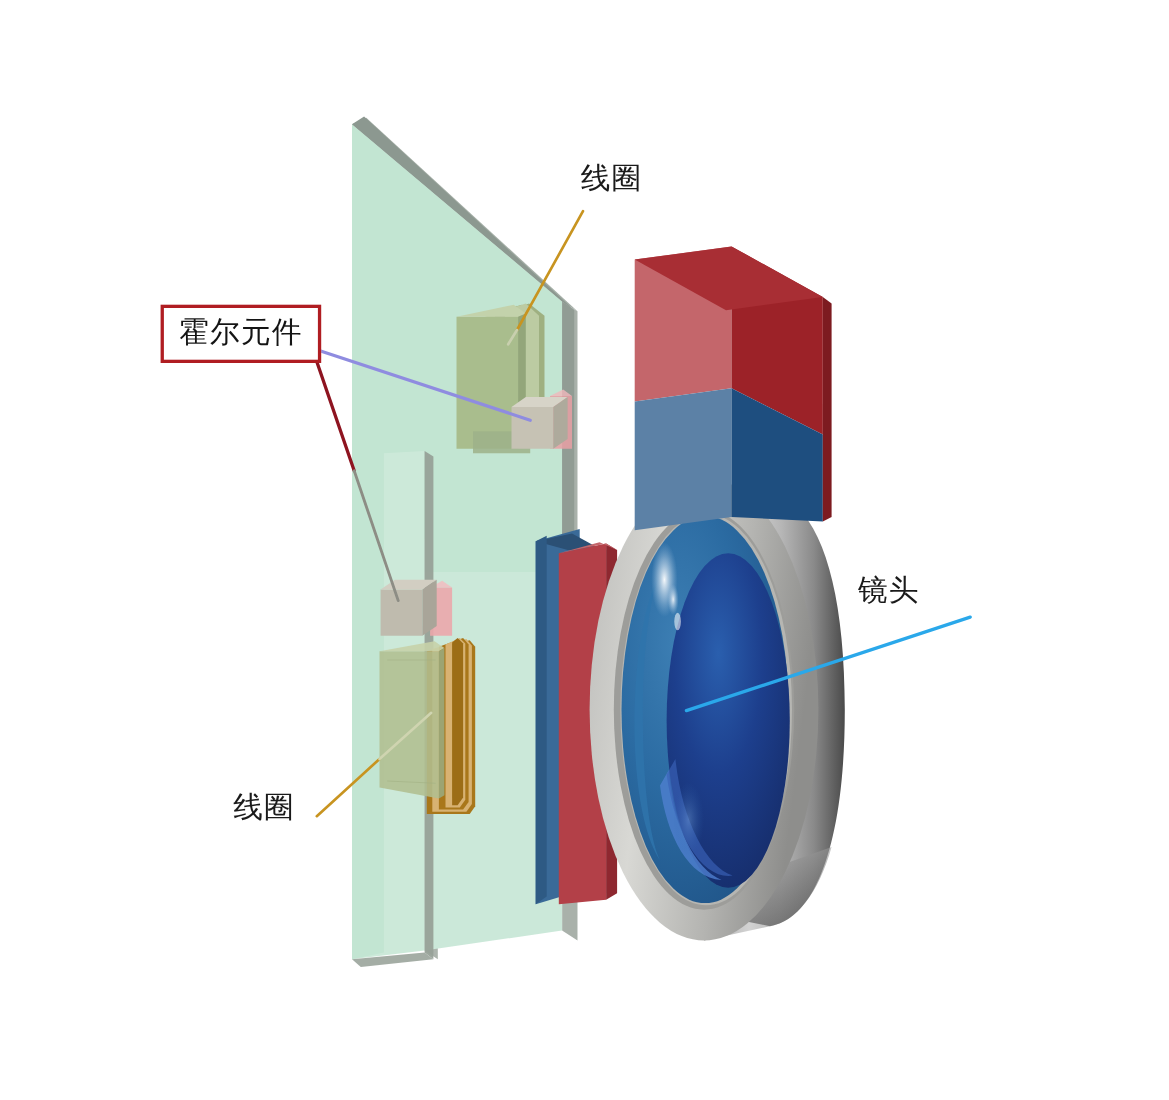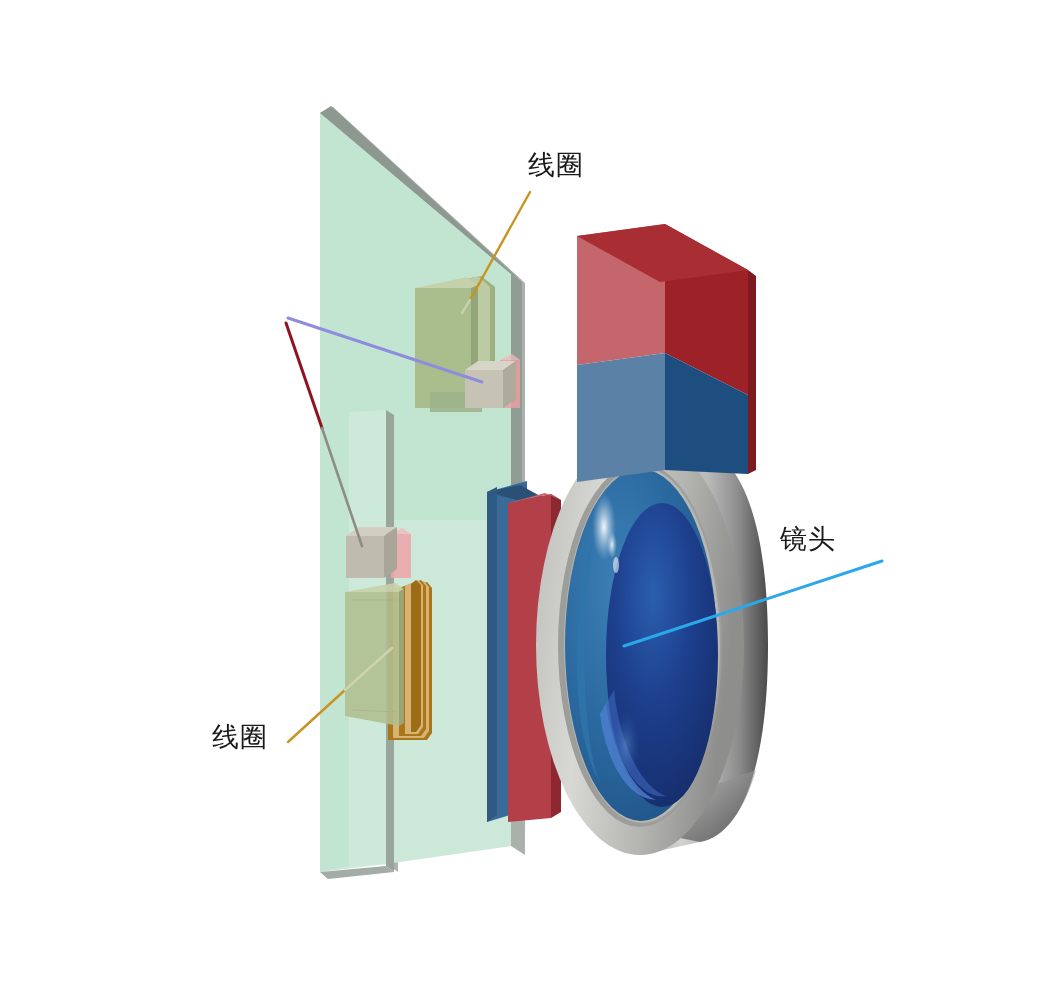--- a/index.html
+++ b/index.html
@@ -1,21 +1,21 @@
 <!DOCTYPE html>
 <html><head>
 <meta charset="utf-8">
 <style>
   html,body{margin:0;padding:0;background:#ffffff;}
   body{width:1063px;height:1000px;overflow:hidden;
        font-family:"DejaVu Sans","Liberation Sans",sans-serif;}
   #stage{position:relative;width:1063px;height:1000px;background:#fff;}
   #art{position:absolute;left:0;top:0;}
   .lbl{position:absolute;white-space:nowrap;color:#1a1a1a;
-       font-family:Liberation Sans, sans-serif;
+       font-family:Liberation Mono, monospace;
        font-size:27px;line-height:1;letter-spacing:1px;}
   .boxlbl{position:absolute;white-space:nowrap;color:#141414;
        font-family:"DejaVu Sans","Liberation Sans",sans-serif;
        font-size:27px;line-height:1;letter-spacing:1px;
        border:3px solid #b01d22;background:#ffffff;
        padding:9px 14px 11px 14px;}
 </style>
 </head>
 <body>
 
@@ -228,16 +228,17 @@
       <line x1="322" y1="428" x2="362" y2="546" stroke="#8d8d85" stroke-width="2.6"></line>
 
       <line x1="882" y1="561" x2="624" y2="646" stroke="#2aa8ea" stroke-width="3"></line>
     </g>
   </svg>
 
   <div class="lbl" style="left:528px;top:152px;">线圈</div>
 
   <div class="lbl" style="left:212px;top:724px;">线圈</div>
 
+  <div class="boxlbl" style="left:146px;top:277px;">霍尔元件</div>
 
   <div class="lbl" style="left:780px;top:526px;">镜头</div>
 
 </div>
 
 </body></html>

